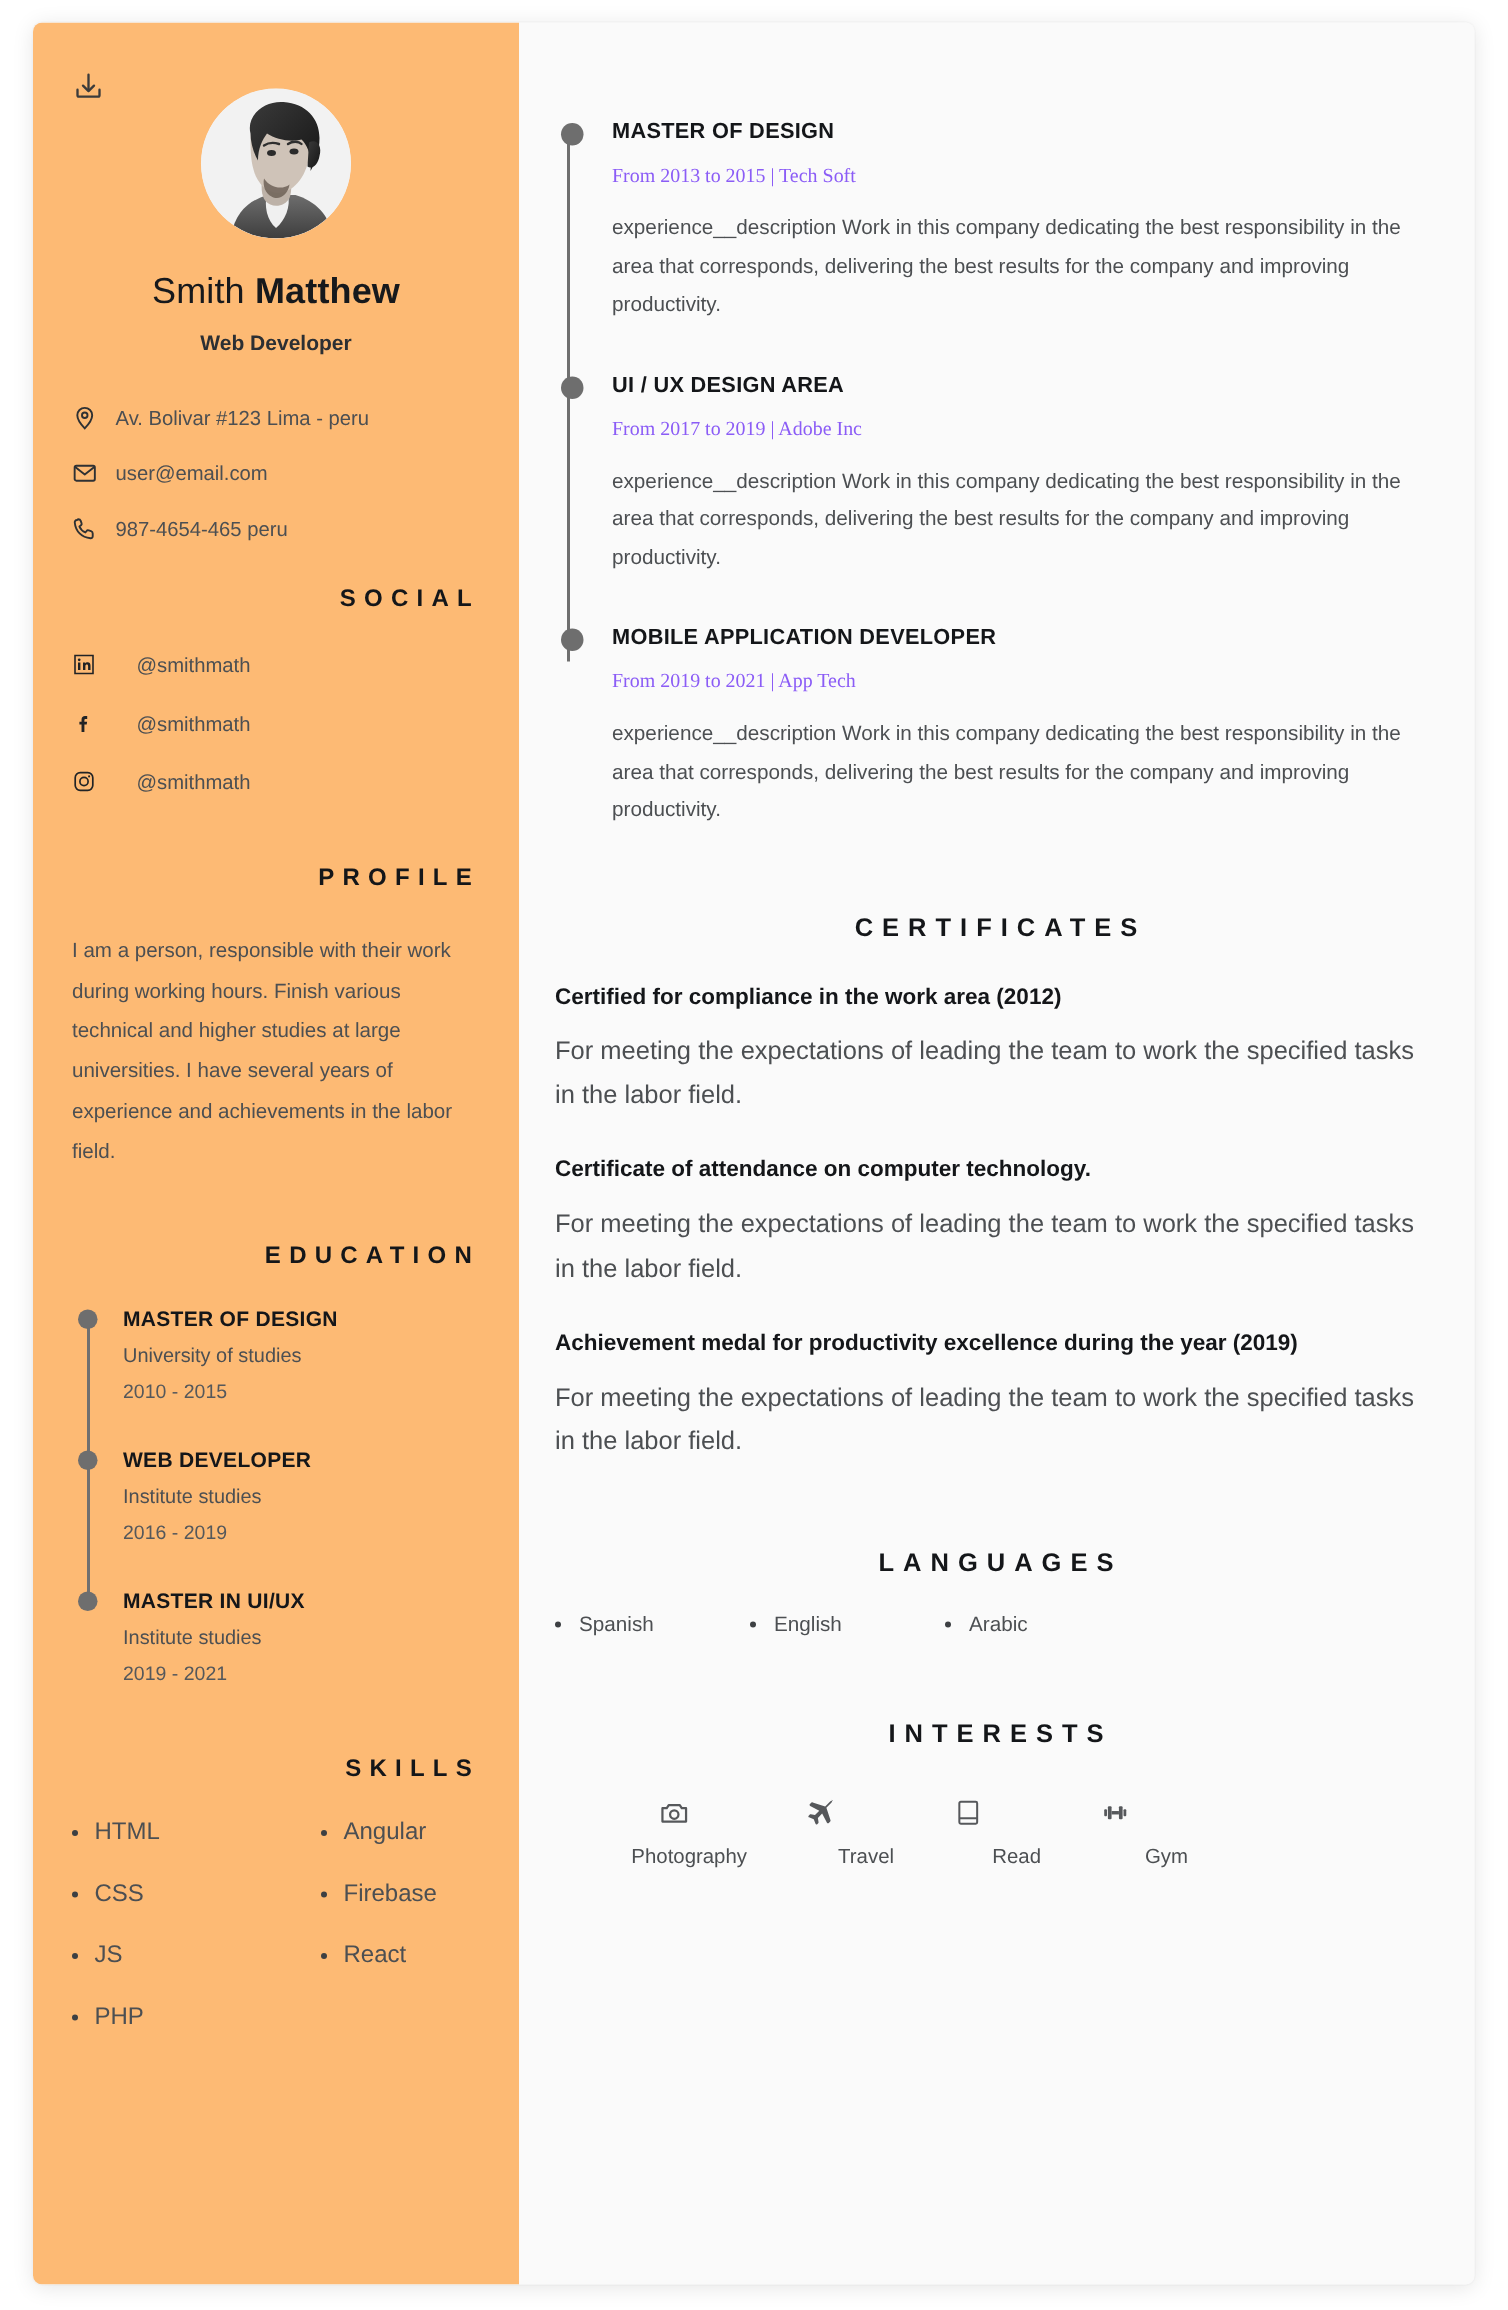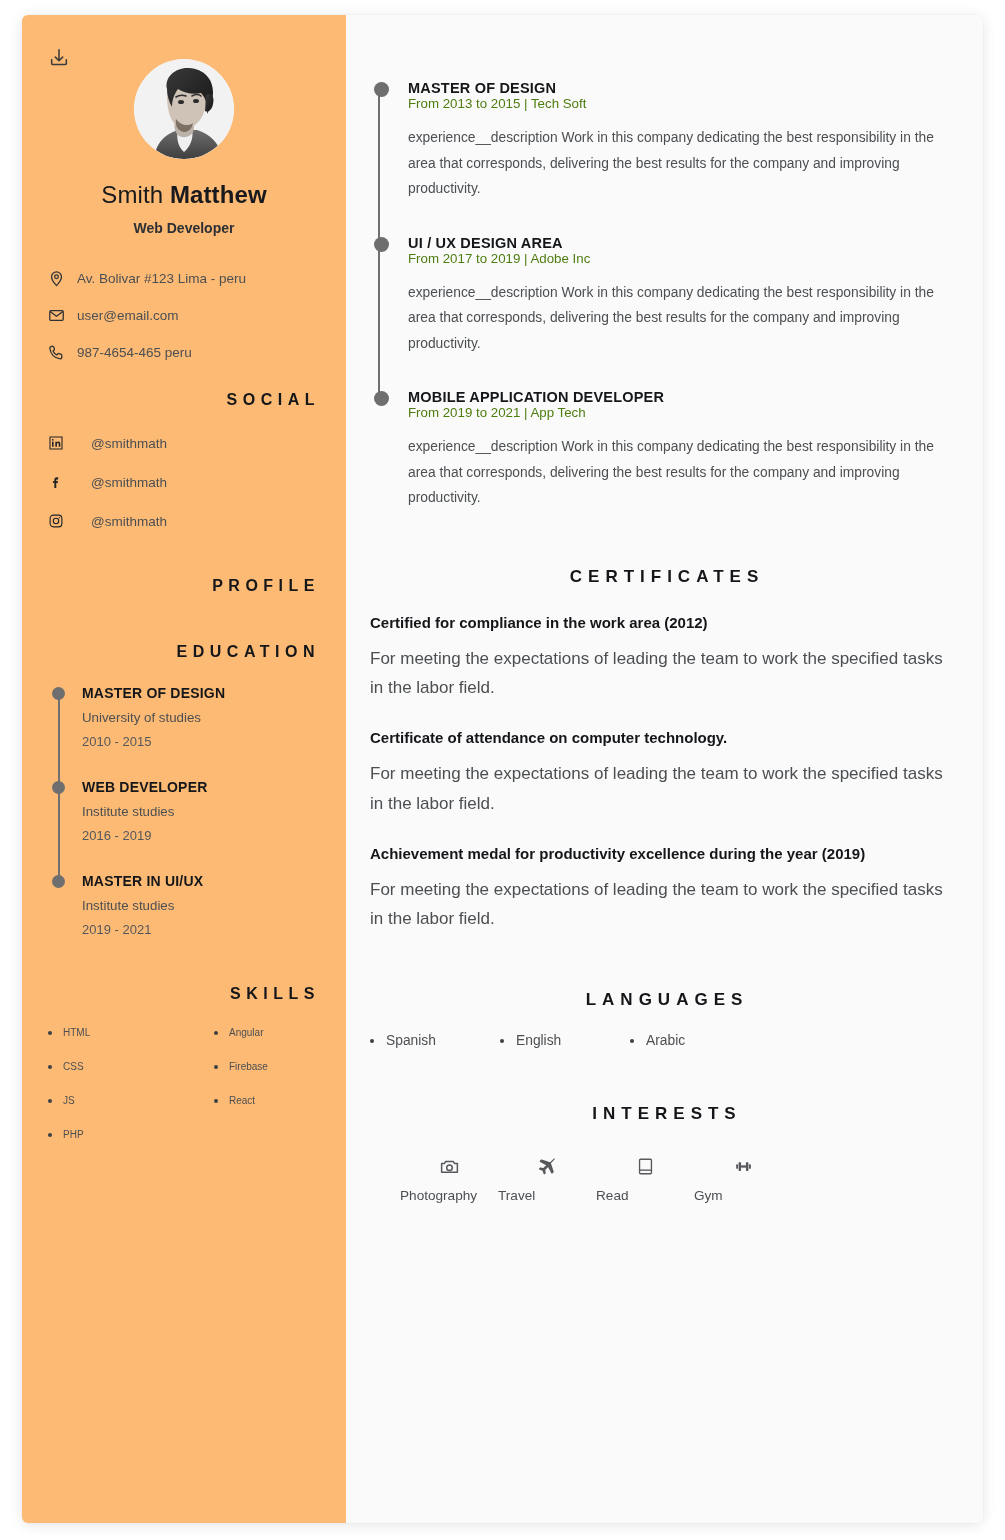--- a/index.html
+++ b/index.html
@@ -122,21 +122,21 @@
 
   .skills-grid {
     margin-top: 24px;
     display: grid;
     grid-template-columns: 1fr 1fr;
     column-gap: 10px;
     row-gap: 23px;
   }
   .skill-item {
     display: flex; align-items: center; gap: 11px;
-    font-size: 10px; color: #4c4f52;
+    font-size: 16px; color: #4c4f52;
   }
   .skill-item .bt { width: 4px; height: 4px; border-radius: 50%; background: #3d4043; flex: 0 0 4px; }
   .skill-item.col2 { padding-left: 25px; }
 
   
   .main {
     flex: 1 1 auto;
     background: #fafafa;
     padding: 33px 25px 30px 24px;
   }
@@ -157,21 +157,21 @@
     width: 1.6px; background: #6f6f6f;
   }
   .exp-item { position: relative; margin-bottom: 33px; }
   .exp-item:last-child { margin-bottom: 0; }
   .exp-item .dot {
     position: absolute; left: -34px; top: 2px;
     width: 15px; height: 15px; border-radius: 50%;
     background: #6e6e6e;
   }
   .exp-role { font-size: 14.5px; font-weight: 700; color: #141619; letter-spacing: 0.2px; }
-  .exp-meta { font-size: 13.3px; color: #4d7c0f; }
+  .exp-meta { margin-top: 13px; font-size: 13.3px; color: #8b5cf6; font-family: Liberation Serif, serif; }
   .exp-desc { margin-top: 14px; font-size: 13.8px; line-height: 1.85; color: #4c4f52; max-width: 560px; }
 
   .cert-block { margin-top: 27px; }
   .cert-item { margin-bottom: 26px; }
   .cert-item:last-child { margin-bottom: 0; }
   .cert-title { font-size: 15px; font-weight: 700; color: #141619; }
   .cert-desc { margin-top: 13px; font-size: 17px; line-height: 1.75; color: #4c4f52; max-width: 600px; }
 
   .lang-grid {
     margin-top: 23px;
@@ -180,21 +180,21 @@
   }
   .lang-item { display: flex; align-items: center; gap: 12px; font-size: 13.8px; color: #4c4f52; }
   .lang-item .bt { width: 4px; height: 4px; border-radius: 50%; background: #3d4043; flex: 0 0 4px; }
 
   .interest-row {
     margin-top: 30px;
     display: flex;
     gap: 0;
     padding-left: 30px;
   }
-  .interest-item { width: 98px; text-align: left; }
+  .interest-item { width: 98px; text-align: right; }
   .interest-item .ic { height: 24px; color: #56585b; display: flex; align-items: center; justify-content: center; }
   .interest-item .ic svg { display: block; }
   .interest-label { margin-top: 10px; font-size: 13.6px; color: #4c4f52; }
 
   .sec-gap-lg { margin-top: 48px; }
   .sec-gap-xl { margin-top: 56px; }
 </style>
 </head>
 <body>
 
@@ -304,20 +304,21 @@
               <rect x="3.2" y="3.2" width="17.6" height="17.6" rx="5"></rect>
               <circle cx="12" cy="12" r="4.1"></circle>
               <circle cx="17.1" cy="6.9" r="1.05" fill="currentColor" stroke="none"></circle>
             </svg>
           </span>
           <span>@smithmath</span>
         </div>
       </div>
 
       <h2 class="side-heading sec-gap-lg">PROFILE</h2>
+      <p class="profile-text">I am a person, responsible with their work during working hours. Finish various technical and higher studies at large universities. I have several years of experience and achievements in the labor field.</p>
 
       <h2 class="side-heading sec-gap-lg">EDUCATION</h2>
       <div class="edu-timeline">
         <div class="edu-item">
           <span class="dot"></span>
           <div class="edu-role">MASTER OF DESIGN</div>
           <div class="edu-place">University of studies</div>
           <div class="edu-years">2010 - 2015</div>
         </div>
         <div class="edu-item">

